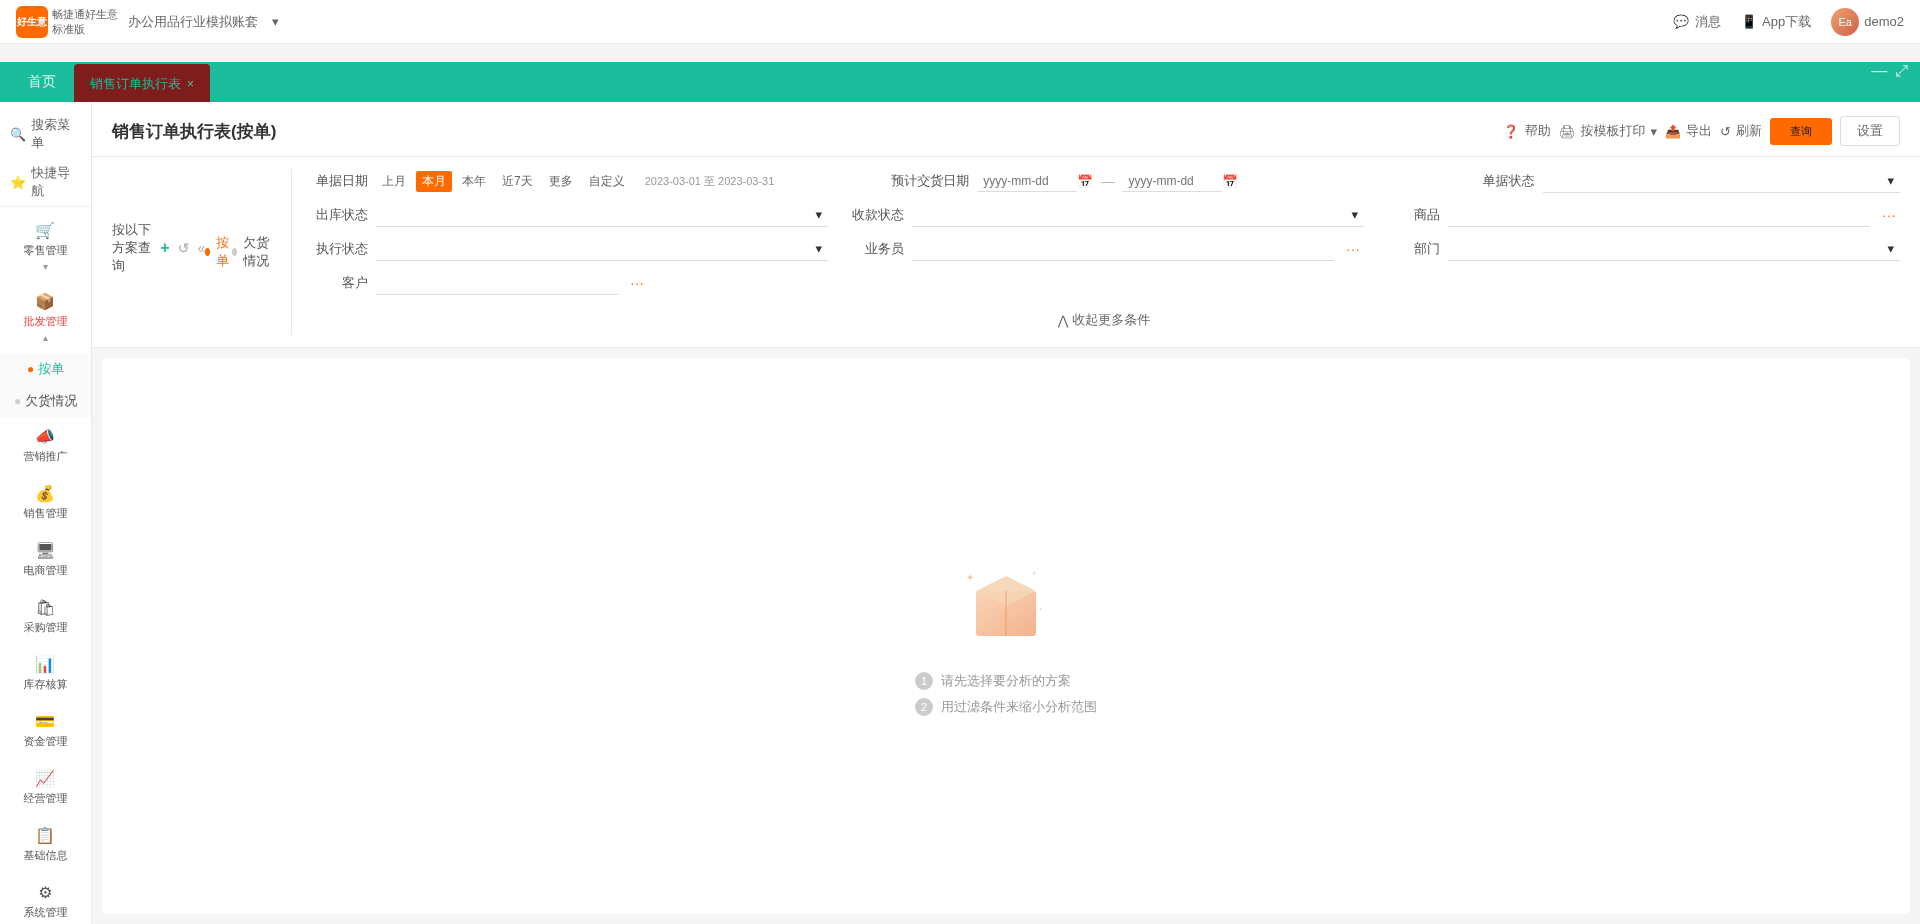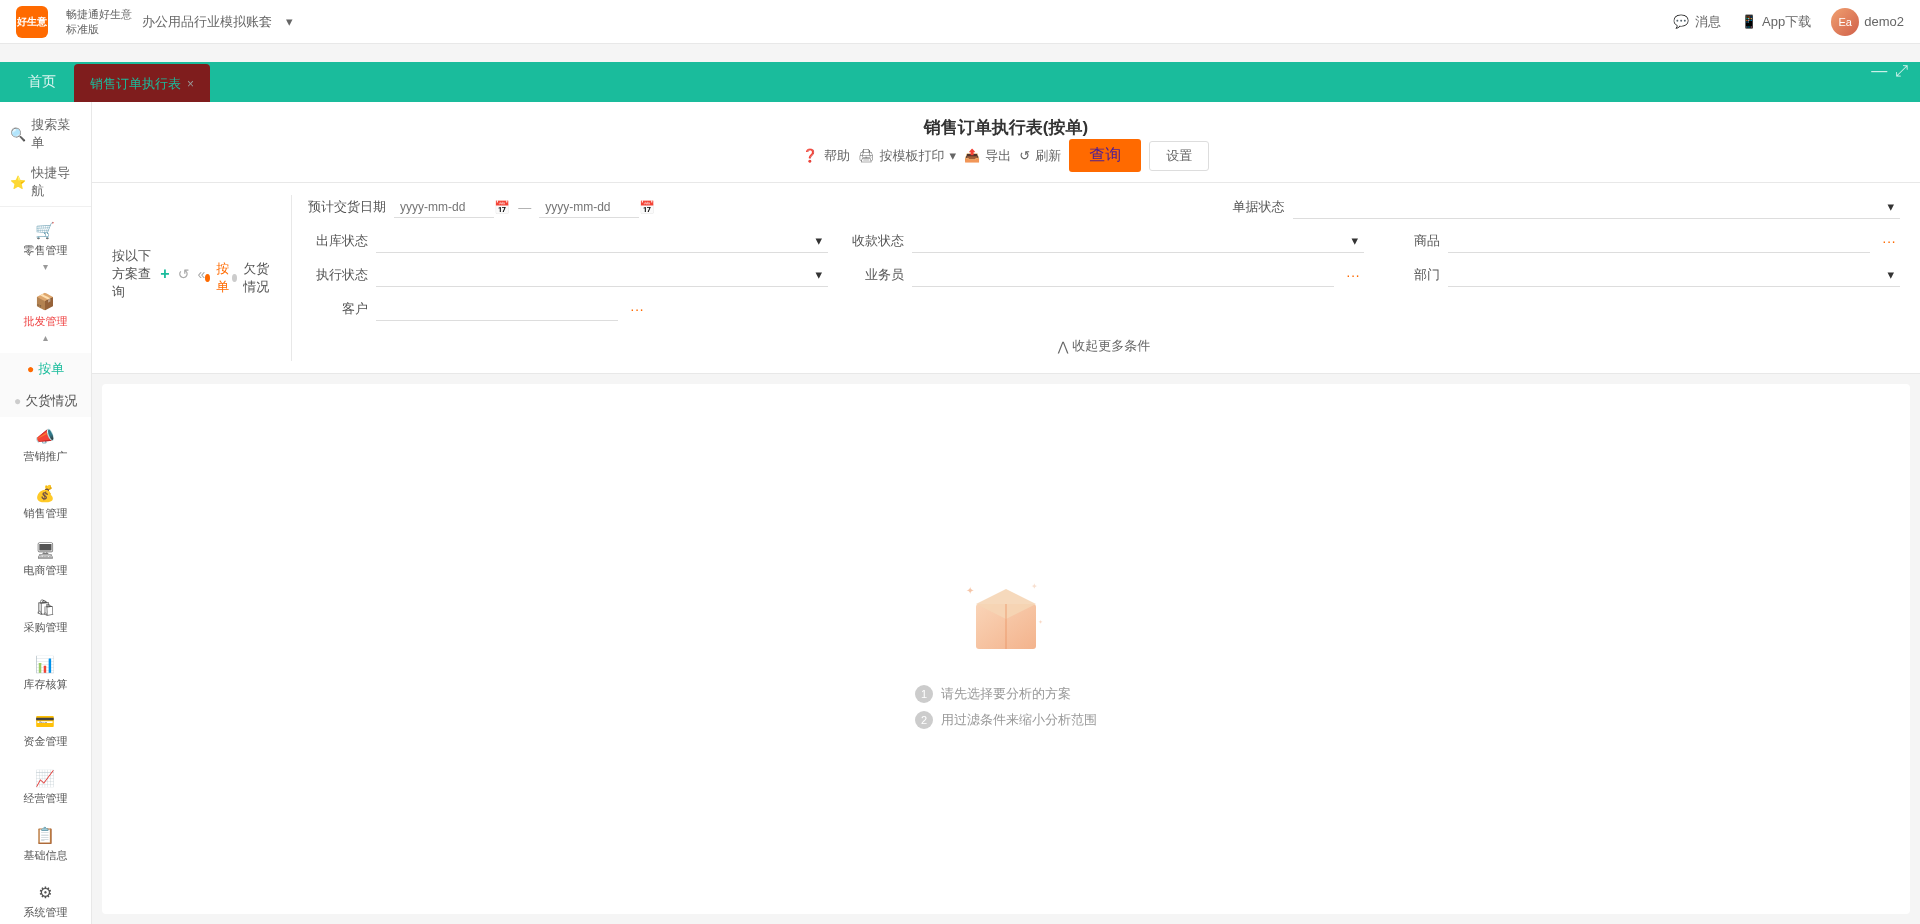--- a/index.html
+++ b/index.html
@@ -10,21 +10,21 @@
       height: 44px;
       background: #fff;
       display: flex;
       align-items: center;
       justify-content: space-between;
       padding: 0 16px;
       border-bottom: 1px solid #e8e8e8;
       flex-shrink: 0;
     }
     .top-bar-left { display: flex; align-items: center; gap: 10px; }
-    .logo-area { display: flex; align-items: center; gap: 18px; }
+    .logo-area { display: flex; align-items: center; gap: 4px; }
     .logo-icon { width: 32px; height: 32px; background: #ff6a00; border-radius: 6px; display: flex; align-items: center; justify-content: center; color: #fff; font-size: 10px; font-weight: bold; }
     .logo-text { font-size: 11px; color: #666; line-height: 1.3; }
     .nav-dropdown { display: flex; align-items: center; gap: 14px; cursor: pointer; color: #666; }
 
     .top-bar-right { display: flex; align-items: center; gap: 20px; }
     .top-right-item { display: flex; align-items: center; gap: 5px; color: #666; cursor: pointer; font-size: 13px; }
     .avatar { width: 28px; height: 28px; border-radius: 50%; background: linear-gradient(135deg, #f0a070, #d0604a); display: flex; align-items: center; justify-content: center; color: #fff; font-size: 11px; }
 
     
     .tab-bar {
@@ -145,40 +145,39 @@
 
     
     .page-header {
       background: #fff;
       padding: 14px 20px 10px;
       display: flex;
       align-items: center;
       justify-content: space-between;
       border-bottom: 1px solid #e8e8e8;
       flex-shrink: 0;
-      flex-direction: column;
     }
     .page-title { font-size: 17px; font-weight: bold; color: #333; }
     .action-btn {
       display: flex;
       align-items: center;
       gap: 5px;
       color: #666;
       cursor: pointer;
       font-size: 13px;
     }
     .print-btn { display: flex; align-items: center; gap: 5px; color: #666; cursor: pointer; }
     .orange-btn {
       background: #ff6a00;
-      color: #4c1d95;
+      color: #0f172a;
       border: none;
       padding: 6px 20px;
       border-radius: 3px;
       cursor: pointer;
-      font-size: 16px;
+      font-size: 11px;
     }
     .setup-btn {
       background: #fff;
       color: #666;
       border: 1px solid #ddd;
       padding: 5px 16px;
       border-radius: 3px;
       cursor: pointer;
       font-size: 13px;
     }
@@ -549,20 +548,32 @@
           <div class="scheme-item">
             <span class="scheme-dot-gray"></span>
             <span>欠货情况</span>
           </div>
         </div>
 
         <div class="filter-fields">
 
           <div class="filter-fields-row">
 
+            <div class="filter-field" style="flex:2;">
+              <span class="filter-label">单据日期</span>
+              <div class="date-tabs">
+                <span class="date-tab">上月</span>
+                <span class="date-tab active">本月</span>
+                <span class="date-tab">本年</span>
+                <span class="date-tab">近7天</span>
+                <span class="date-tab">更多</span>
+                <span class="date-tab">自定义</span>
+              </div>
+              <div style="margin-left:6px;font-size:11px;color:#999;">2023-03-01 至 2023-03-31</div>
+            </div>
 
             <div class="filter-field" style="flex:2;">
               <span class="filter-label">预计交货日期</span>
               <div class="date-input-wrap">
                 <input class="date-input" readonly="" placeholder="yyyy-mm-dd" style="">
                 <span class="date-icon">📅</span>
               </div>
               <span class="date-sep">—</span>
               <div class="date-input-wrap">
                 <input class="date-input" readonly="" placeholder="yyyy-mm-dd" style="">

